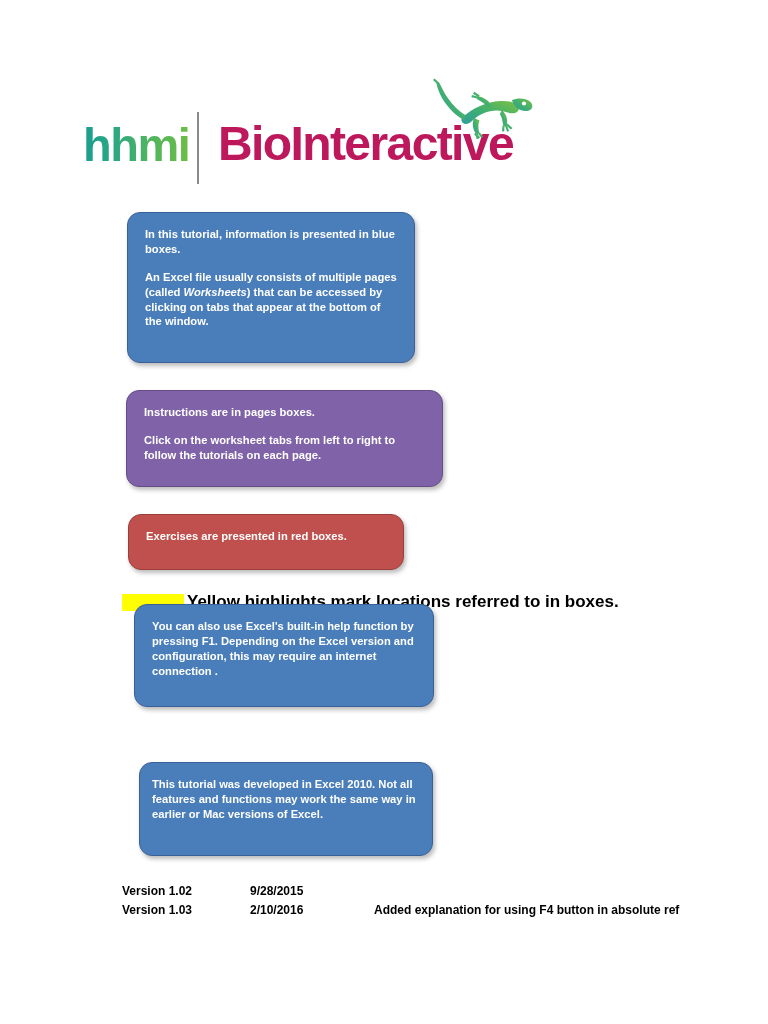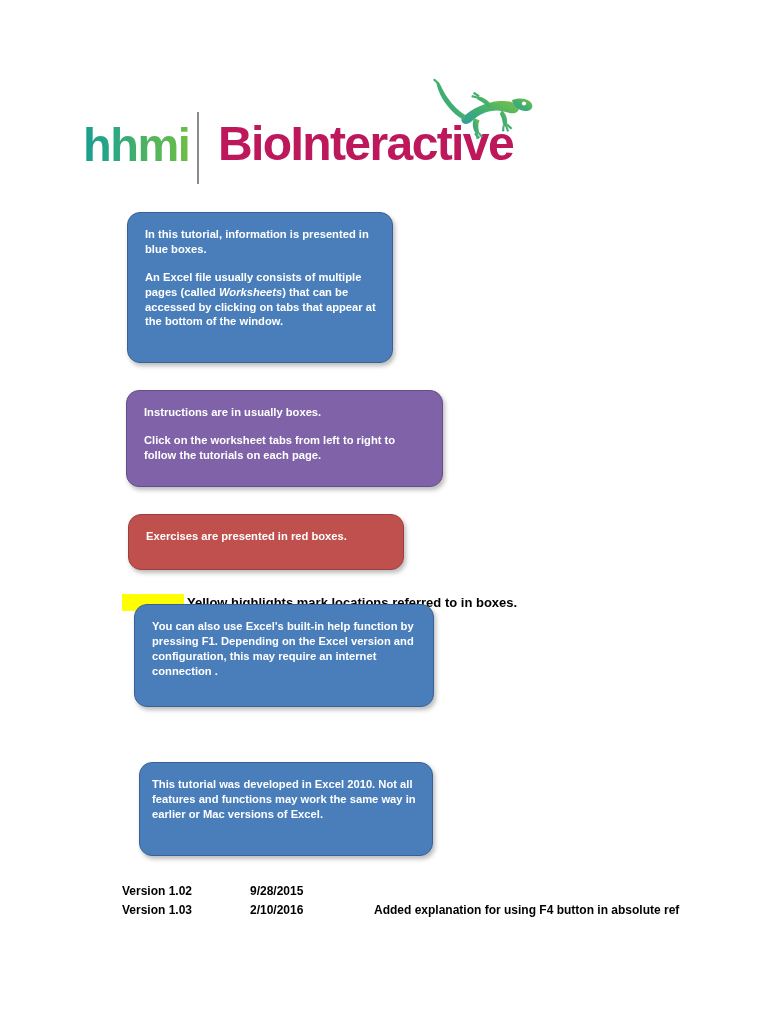--- a/index.html
+++ b/index.html
@@ -98,21 +98,21 @@
   }
   .callout.purple {
     background: #7f62a8;
     border: 1.3px solid #654d88;
   }
   .callout.red {
     background: #c0504d;
     border: 1.3px solid #9c3f3c;
   }
 
-  #box-info     { left: 127px; top: 212px; width: 266px; height: 151px; }
+  #box-info     { left: 127px; top: 212px; width: 288px; height: 151px; }
   #box-instr    { left: 126px; top: 390px; width: 317px; height: 97px; }
   #box-exercise { left: 128px; top: 514px; width: 276px; height: 56px; }
   #box-help     { left: 134px; top: 604px; width: 300px; height: 103px; }
   #box-version  { left: 139px; top: 762px; width: 294px; height: 94px; padding-left: 12px; }
 
   
   .highlight-row {
     position: absolute;
     left: 122px;
     top: 592px;
@@ -120,21 +120,21 @@
     display: flex;
     align-items: center;
   }
   .highlight-swatch {
     width: 62px;
     height: 17px;
     background: #ffff00;
   }
   .highlight-text {
     margin-left: 3px;
-    font-size: 13px;
+    font-size: 17px;
     font-weight: bold;
     color: #000000;
     white-space: nowrap;
   }
 
   
   .version-table {
     position: absolute;
     left: 122px;
     top: 884px;
@@ -207,21 +207,21 @@
       </g>
     </svg>
   </div>
 
   <div class="callout blue" id="box-info">
     <p>In this tutorial, information is presented in blue boxes.</p>
     <p><span> An Excel file usually consists of multiple pages (called </span><i>Worksheets</i><span>) that can be accessed by clicking on tabs that appear at the bottom of the window.</span></p>
   </div>
 
   <div class="callout purple" id="box-instr">
-    <p>Instructions are in usually boxes.</p>
+    <p>Instructions are in pages boxes.</p>
     <p>Click on the worksheet tabs from left to right to follow the tutorials on each page.</p>
   </div>
 
   <div class="callout red" id="box-exercise">
     <p>Exercises are presented in red boxes.</p>
   </div>
 
   <div class="highlight-row">
     <div class="highlight-swatch"></div>
     <div class="highlight-text">Yellow highlights mark locations referred to in boxes.</div>

